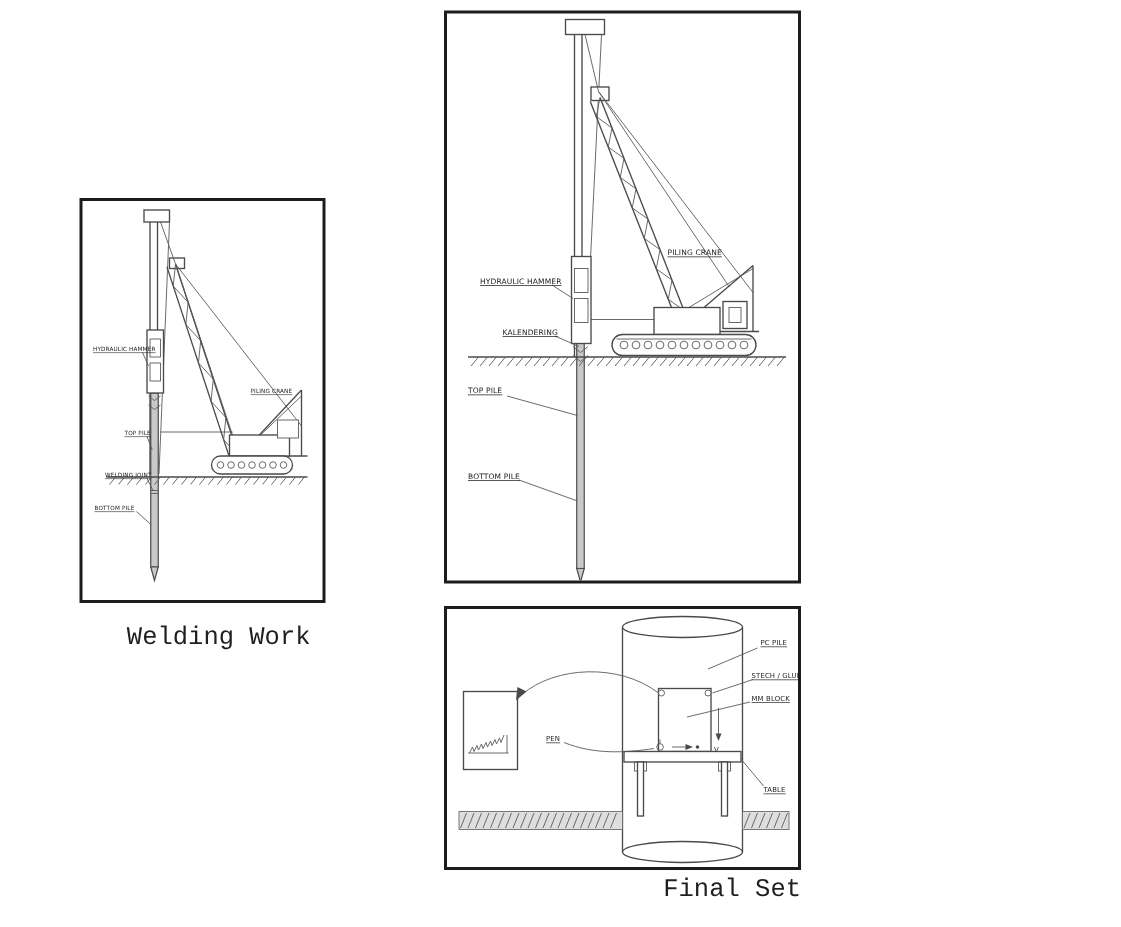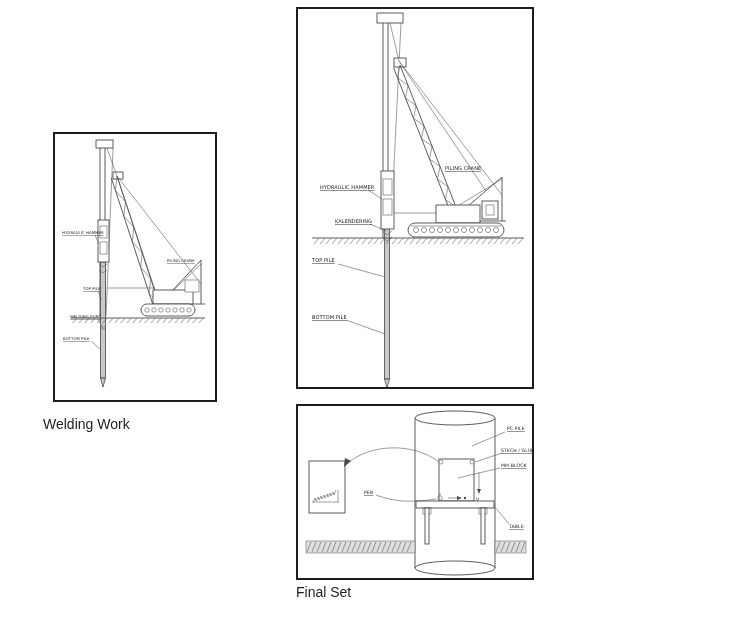--- a/index.html
+++ b/index.html
@@ -2,22 +2,22 @@
 <html><head>
 <meta charset="utf-8">
 <style>
   html,body{margin:0;padding:0;}
   body{width:747px;height:618px;background:#ffffff;position:relative;overflow:hidden;
        font-family:"Liberation Serif", serif;}
   .figure{position:absolute;background:#fff;border:2px solid #1c1c1c;box-sizing:border-box;}
   #fig-welding{left:53px;top:132px;width:164px;height:270px;}
   #fig-driving{left:296px;top:7px;width:238px;height:382px;}
   #fig-finalset{left:296px;top:404px;width:238px;height:176px;}
-  .caption{position:absolute;text-align:left;color:#1f1f1f;font-size:14px;
-           font-family:Liberation Sans, sans-serif;}
+  .caption{position:absolute;text-align:right;color:#1f1f1f;font-size:17px;
+           font-family:Liberation Mono, monospace;}
   #cap-welding{left:43px;top:416px;width:164px;}
   #cap-finalset{left:296px;top:584px;width:238px;}
   svg{display:block;width:100%;height:100%;}
   .ln{stroke:#4a4a4a;stroke-width:0.9;fill:none;}
   .lnthin{stroke:#5a5a5a;stroke-width:0.6;fill:none;}
   .wh{fill:#ffffff;}
   .pile{fill:#c9c9c9;stroke:#4a4a4a;stroke-width:0.8;}
   .band{fill:#dedede;stroke:#6a6a6a;stroke-width:0.6;}
   .lbl{font-family:"DejaVu Sans", sans-serif;font-size:5px;fill:#222;
        text-decoration:underline;letter-spacing:0.1px;}

